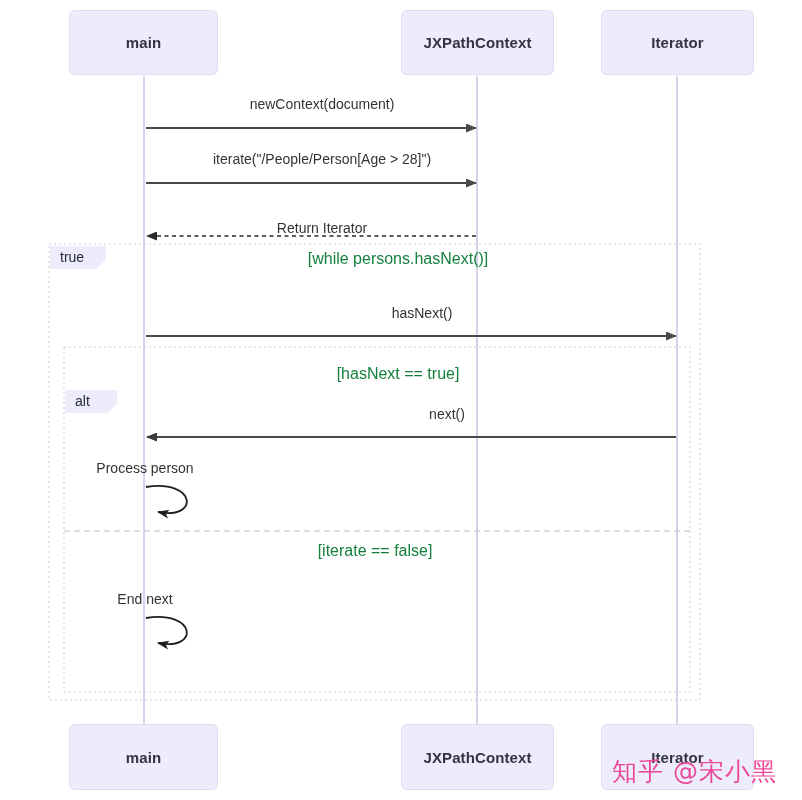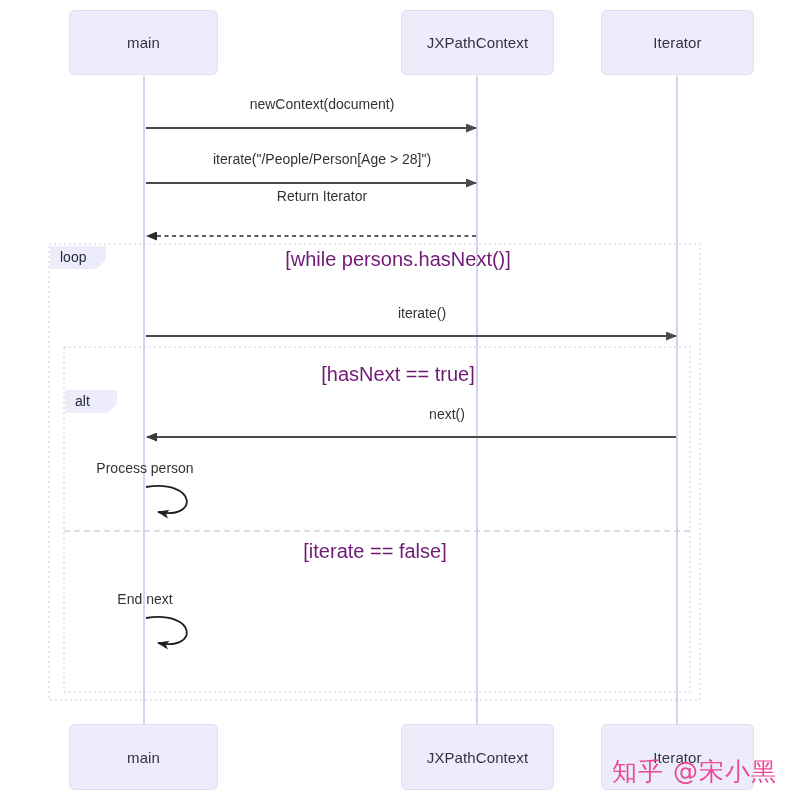--- a/index.html
+++ b/index.html
@@ -36,20 +36,21 @@
     border-radius: 6px;
     display: flex;
     align-items: center;
     justify-content: center;
     color: #333344;
     font-size: 15px;
     letter-spacing: 0.1px;
   }
   .actor-label {
     pointer-events: none;
+    font-weight: bold;
   }
   
   .frag-tag {
     position: absolute;
     background: #ececfb;
     color: #27293d;
     font-size: 14px;
     padding: 3px 14px 4px 10px;
     box-sizing: border-box;
     border-bottom-right-radius: 2px;
@@ -62,22 +63,22 @@
     position: absolute;
     font-size: 14px;
     color: #333333;
     white-space: nowrap;
     transform: translateX(-50%);
     line-height: 16px;
     margin-left: 11px;
   }
   .cond-text {
     position: absolute;
-    font-size: 20px;
-    color: #701a75;
+    font-size: 16px;
+    color: #15803d;
     white-space: nowrap;
     transform: translateX(-50%);
     line-height: 16px;
   }
   .self-text {
     position: absolute;
     font-size: 14px;
     color: #333333;
     white-space: nowrap;
     transform: translateX(-50%);
@@ -165,41 +166,41 @@
 
   <div class="actor-box" style="left:401px; top:724px; width:153px; height:66px;">
     <span class="actor-label">JXPathContext</span>
   </div>
 
   <div class="actor-box" style="left:601px; top:724px; width:153px; height:66px;">
     <span class="actor-label">Iterator</span>
   </div>
 
   <div class="frag-tag" style="left:50px; top:246px; width:56px;">
-    <span>loop</span>
+    <span>true</span>
   </div>
 
   <div class="frag-tag" style="left:65px; top:359px; width:52px;margin-top:31px;">
     <span>alt</span>
   </div>
 
   <div class="msg-text" style="left:311px; top:96px;">
     <span>newContext(document)</span>
   </div>
 
   <div class="msg-text" style="left:311px; top:151px;">
     <span>iterate("/People/Person[Age &gt; 28]")</span>
   </div>
 
-  <div class="msg-text" style="left:311px; top:188px;">
+  <div class="msg-text" style="left:311px; top:220px;">
     <span>Return Iterator</span>
   </div>
 
   <div class="msg-text" style="left:411px; top:305px;">
-    <span>iterate()</span>
+    <span>hasNext()</span>
   </div>
 
   <div class="msg-text" style="left:436px; top:406px;">
     <span>next()</span>
   </div>
 
   <div class="self-text" style="left:145px; top:460px;">
     <span>Process person</span>
   </div>
 

